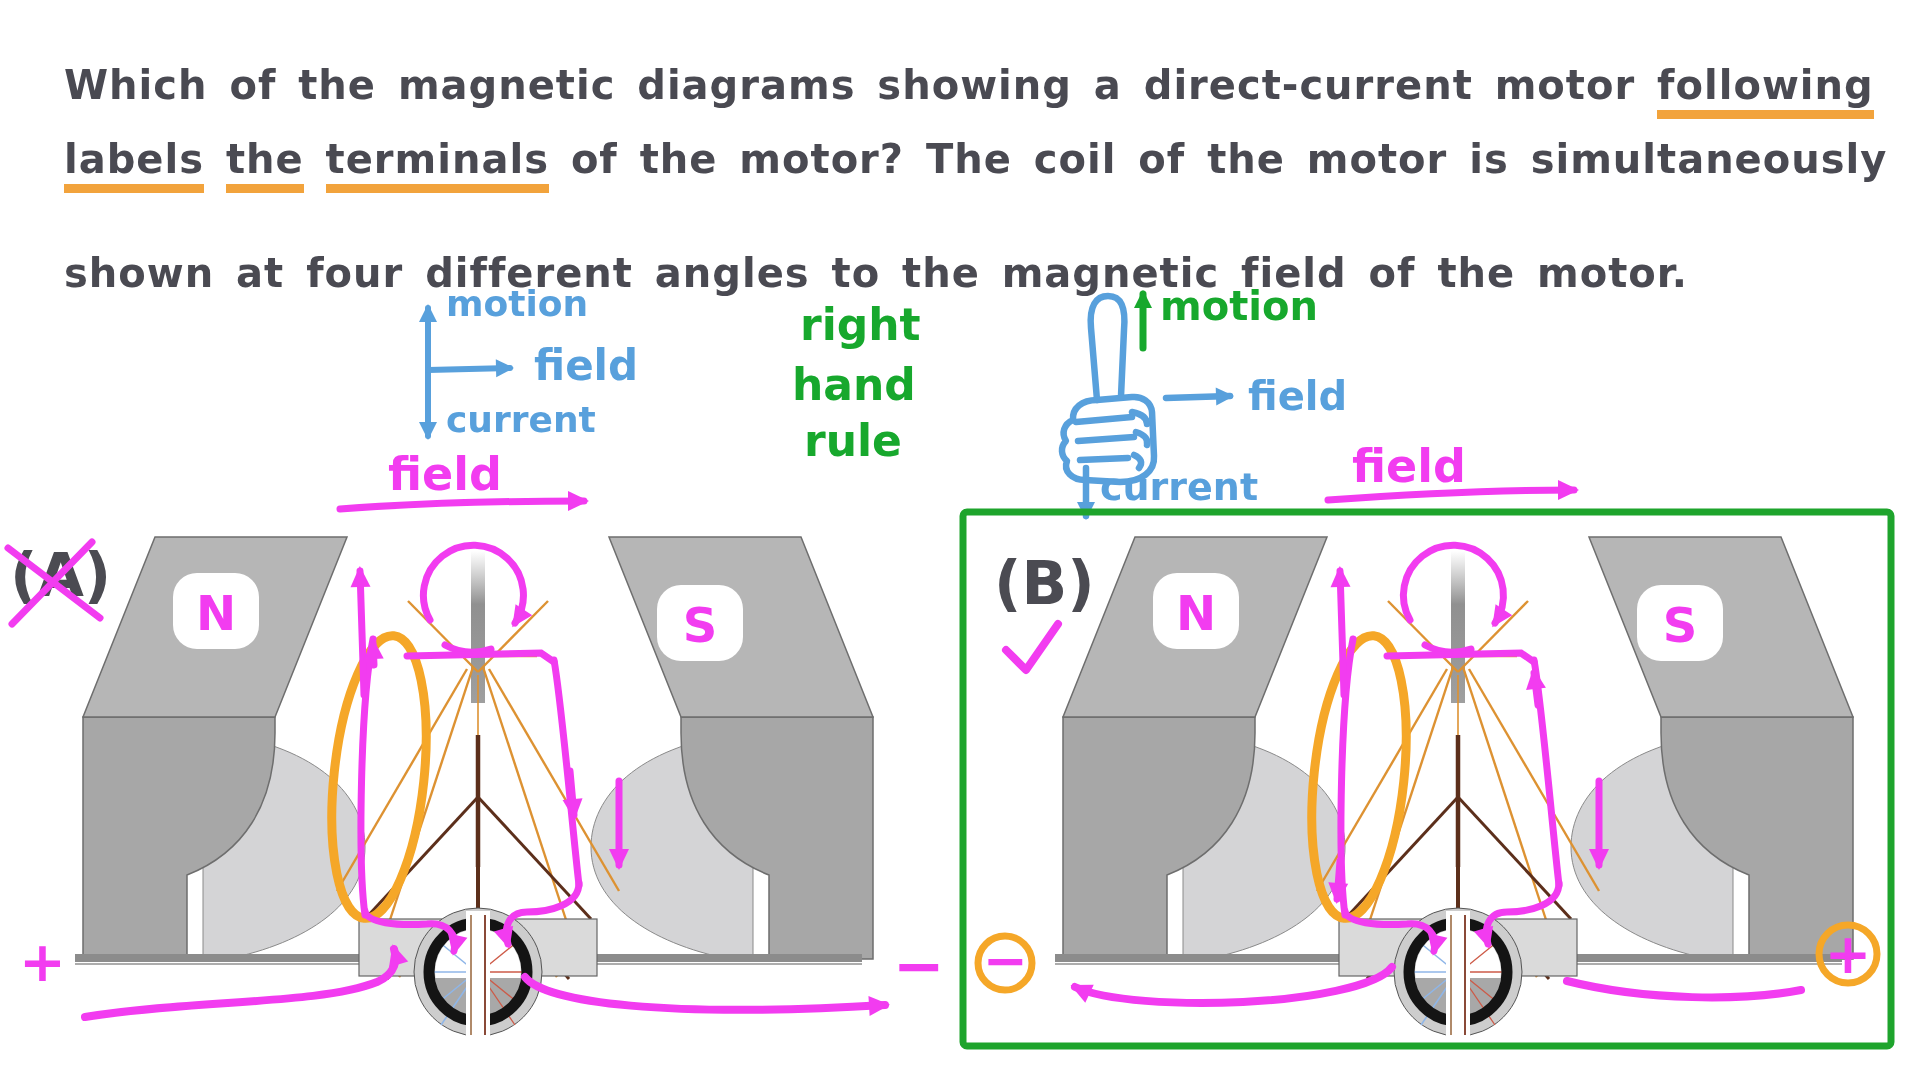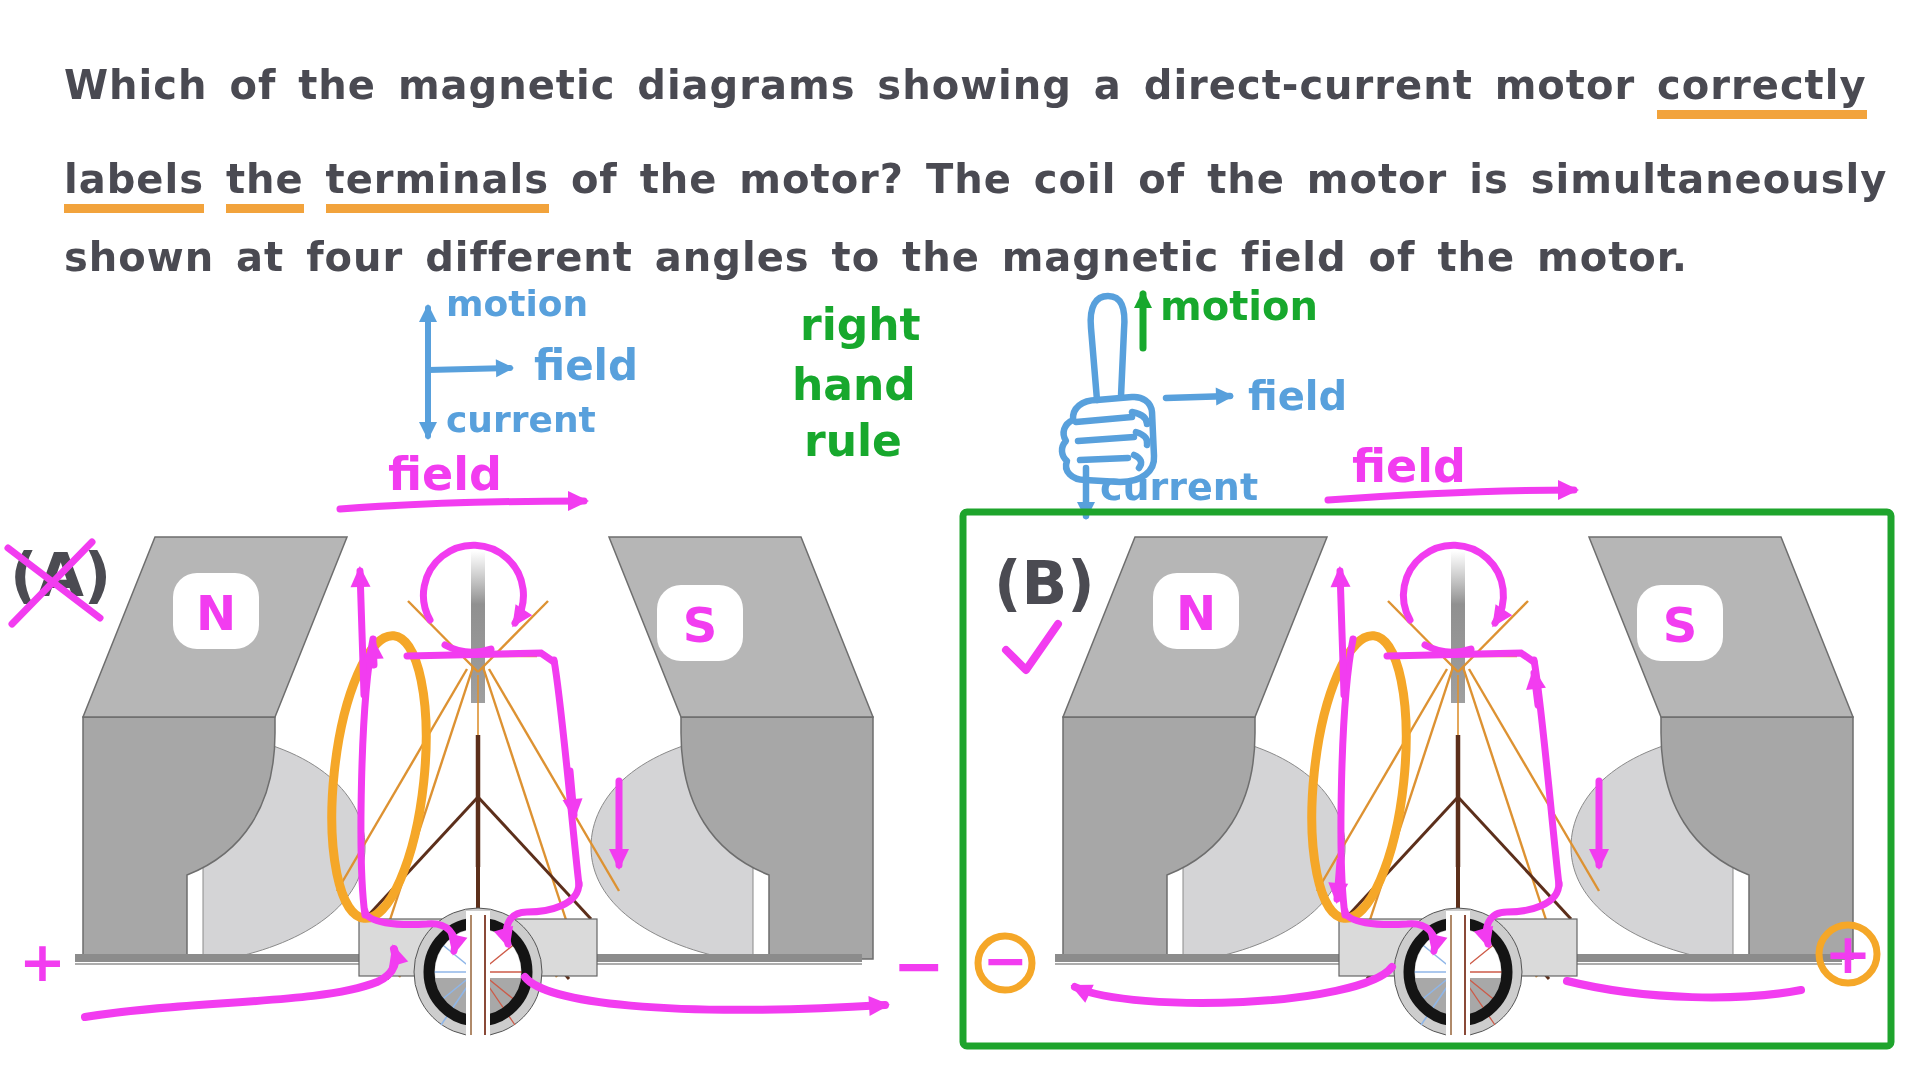--- a/index.html
+++ b/index.html
@@ -207,17 +207,17 @@
       <path d="M345,432 C330,452 260,464 196,467 C130,470 58,466 28,452" stroke-width="8" marker-end="url(#mh-m)"></path>
       <path d="M520,446 C600,466 696,466 754,455" stroke-width="8"></path>
     </g>
     <circle cx="-42" cy="428" r="27" fill="none" stroke="#f5a728" stroke-width="7"></circle>
     <text x="-42" y="444" font-size="54" text-anchor="middle" class="hand-m">−</text>
     <circle cx="801" cy="419" r="29" fill="none" stroke="#f5a728" stroke-width="7"></circle>
     <text x="801" y="438" font-size="56" text-anchor="middle" class="hand-m">+</text>
   </g>
 </svg>
 
-<div class="qline" style="top:62px"><span>Which of the magnetic diagrams showing a direct-current motor</span> <span class="u">correctly</span></div>
-<div class="qline" style="top:156px"><span class="u">labels</span> <span class="u">the</span> <span class="u">terminals</span> <span>of the motor? The coil of the motor is simultaneously</span></div>
-<div class="qline" style="top:234px"><span>shown at four different angles to the magnetic field of the motor.</span></div>
+<div class="qline" style="top:62px"><span>Which of the magnetic diagrams showing a direct-current motor</span> <span class="u">following</span></div>
+<div class="qline" style="top:136px"><span class="u">labels</span> <span class="u">the</span> <span class="u">terminals</span> <span>of the motor? The coil of the motor is simultaneously</span></div>
+<div class="qline" style="top:250px"><span>shown at four different angles to the magnetic field of the motor.</span></div>
 
 </div>
 
 </body></html>

